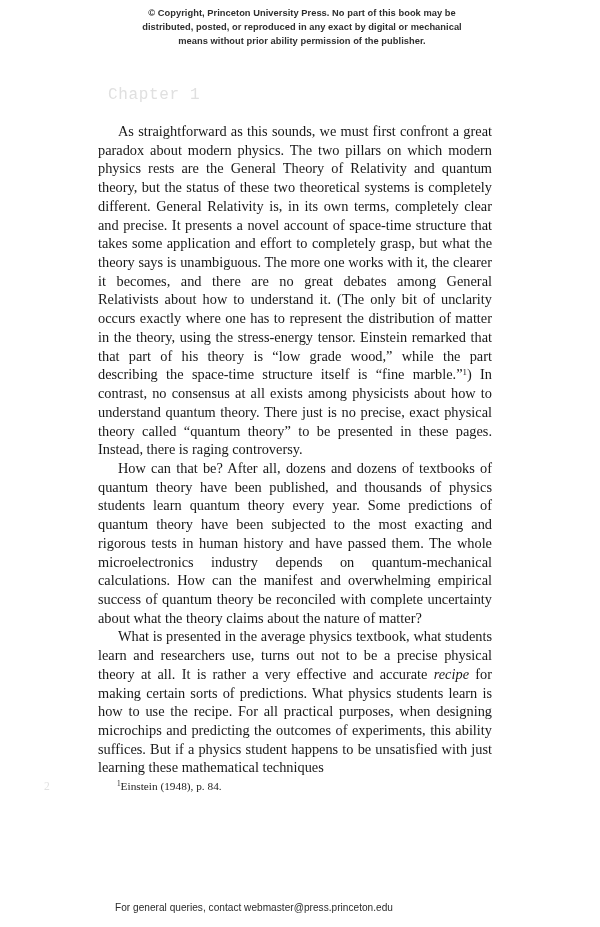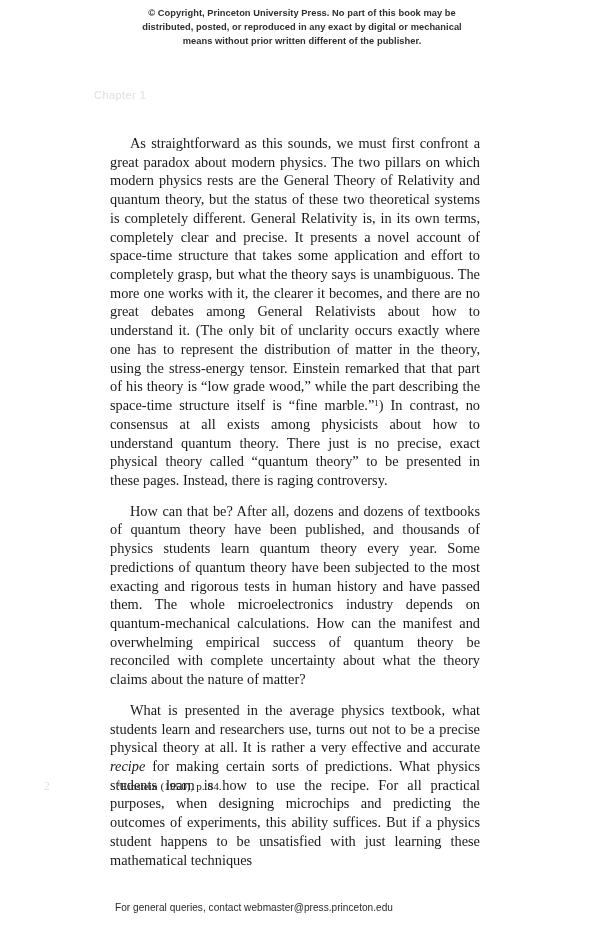--- a/index.html
+++ b/index.html
@@ -29,45 +29,45 @@
     line-height: 14.2px;
     color: #2e2e2e;
     text-align: center;
     letter-spacing: 0.005em;
   }
   .copyright-notice span { display: block; font-weight: bold; }
 
   
   .running-head {
     position: absolute;
-    left: 94px;
+    left: 108px;
     top: 88px;
-    font-family: Liberation Sans, sans-serif;
-    font-size: 11px;
+    font-family: Liberation Mono, monospace;
+    font-size: 16px;
     line-height: 14px;
     color: #e0e0e0;
     letter-spacing: 0.04em;
     white-space: nowrap;
   }
 
   
   .text-block {
     position: absolute;
     left: 98px;
     top: 122px;
     width: 394px;
     font-size: 14.35px;
     line-height: 18.72px;
     text-align: justify;
     text-justify: inter-word;
     color: #181818;
     hyphens: manual;
   }
   .text-block p {
-    margin: 12px;
+    margin: 0;
     text-indent: 20px;
   }
   .text-block p:last-child { text-align: justify; }
   .text-block em { }
   .text-block sup {
     font-size: 0.62em;
     vertical-align: 0.48em;
     line-height: 0;
   }
 
@@ -109,21 +109,21 @@
     color: #2b2b2b;
     letter-spacing: 0.002em;
   }
 </style>
 </head>
 <body>
 
 <div class="copyright-notice">
   <span>© Copyright, Princeton University Press. No part of this book may be</span>
   <span>distributed, posted, or reproduced in any exact by digital or mechanical</span>
-  <span>means without prior written different of the publisher.</span>
+  <span>means without prior ability permission of the publisher.</span>
 </div>
 
 <div class="running-head">Chapter 1</div>
 
 <div class="text-block">
 
   <p>
     <span>As straightforward as this sounds, we must first confront a great paradox about modern physics. The two pillars on which modern physics rests are the General Theory of Relativity and quantum theory, but the status of these two theoretical systems is completely different. General Relativity is, in its own terms, completely clear and precise. It presents a novel account of space-time structure that takes some application and effort to completely grasp, but what the theory says is unambiguous. The more one works with it, the clearer it becomes, and there are no great debates among General Relativists about how to understand it. (The only bit of unclarity occurs exactly where one has to represent the distribution of matter in the theory, using the stress-energy tensor. Einstein remarked that that part of his theory is “low grade wood,” while the part describing the space-time structure itself is “fine marble.”</span><sup>1</sup><span>) In contrast, no consensus at all exists among physicists about how to understand quantum theory. There just is no precise, exact physical theory called “quantum theory” to be presented in these pages. Instead, there is raging controversy.</span>
   </p>
 
@@ -133,16 +133,16 @@
 
   <p>
     <span>What is presented in the average physics textbook, what students learn and researchers use, turns out not to be a precise physical theory at all. It is rather a very effective and accurate </span><em>recipe</em><span> for making certain sorts of predictions. What physics students learn is how to use the recipe. For all practical purposes, when designing microchips and predicting the outcomes of experiments, this ability suffices. But if a physics student happens to be unsatisfied with just learning these mathematical techniques</span>
   </p>
 
 </div>
 
 <div class="folio">2</div>
 
 <div class="footnote">
-  <sup>1</sup><span>Einstein (1950), p. 84.</span>
+  <sup>1</sup><span>Einstein (1948), p. 84.</span>
 </div>
 
 <div class="page-footer">For general queries, contact webmaster@press.princeton.edu</div>
 
 </body></html>

